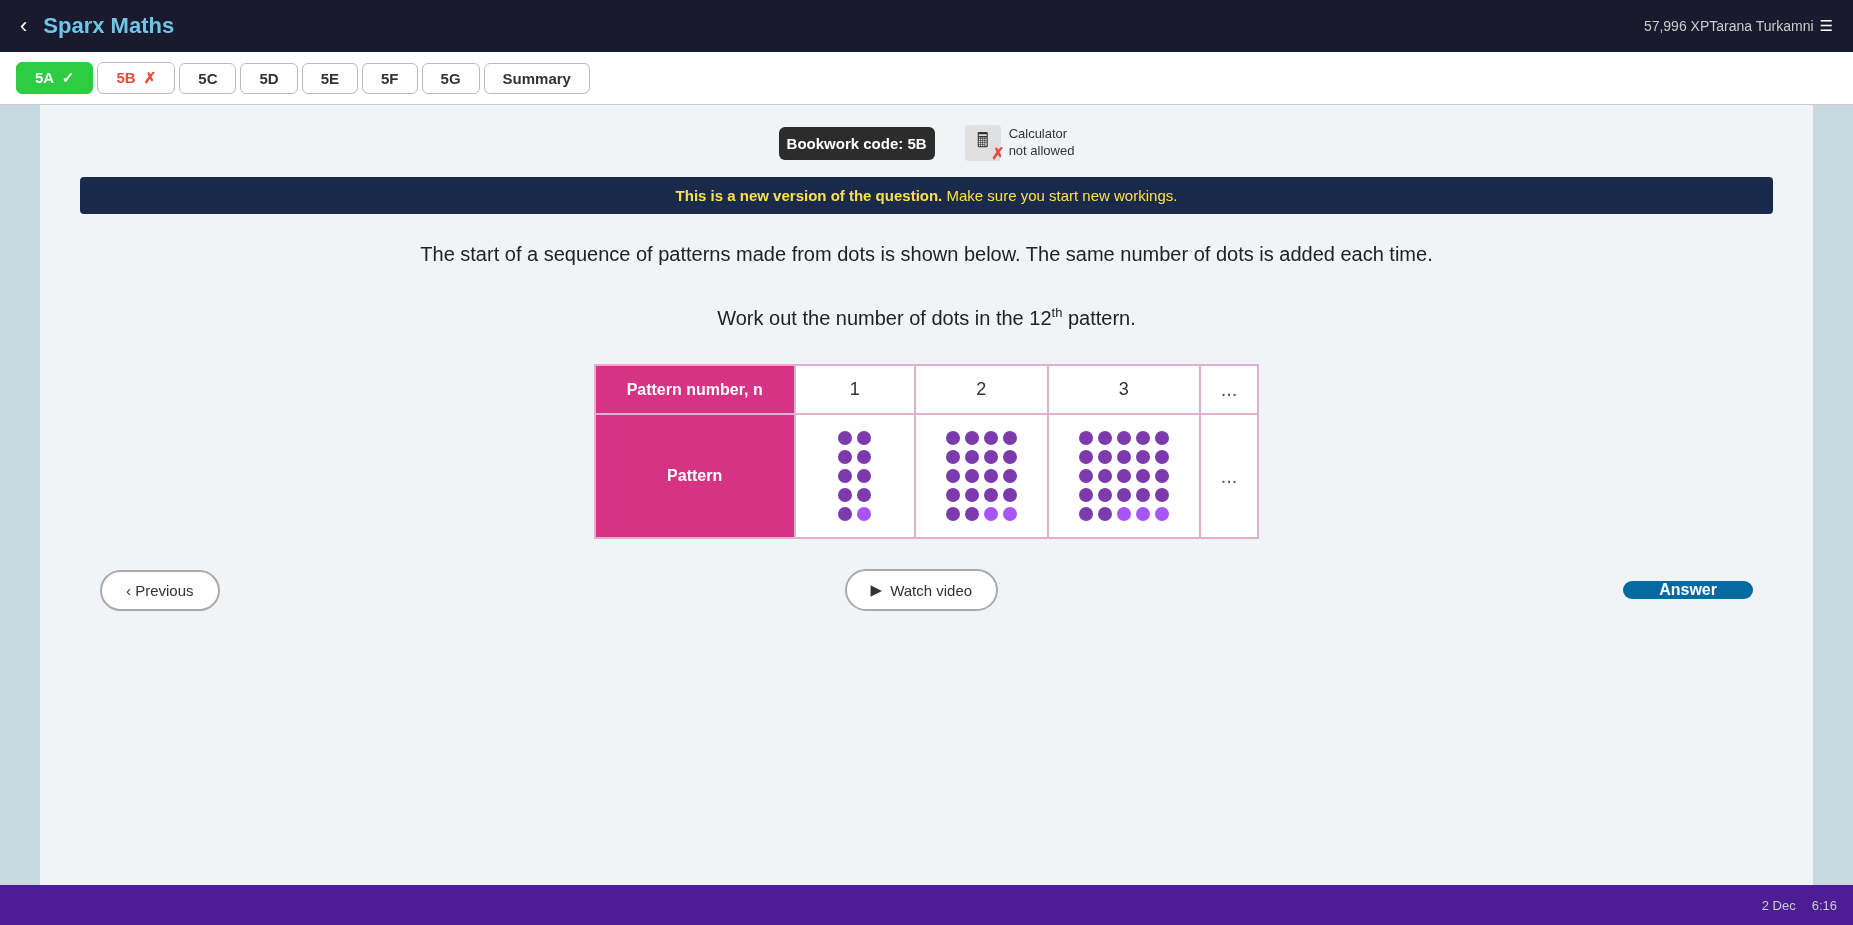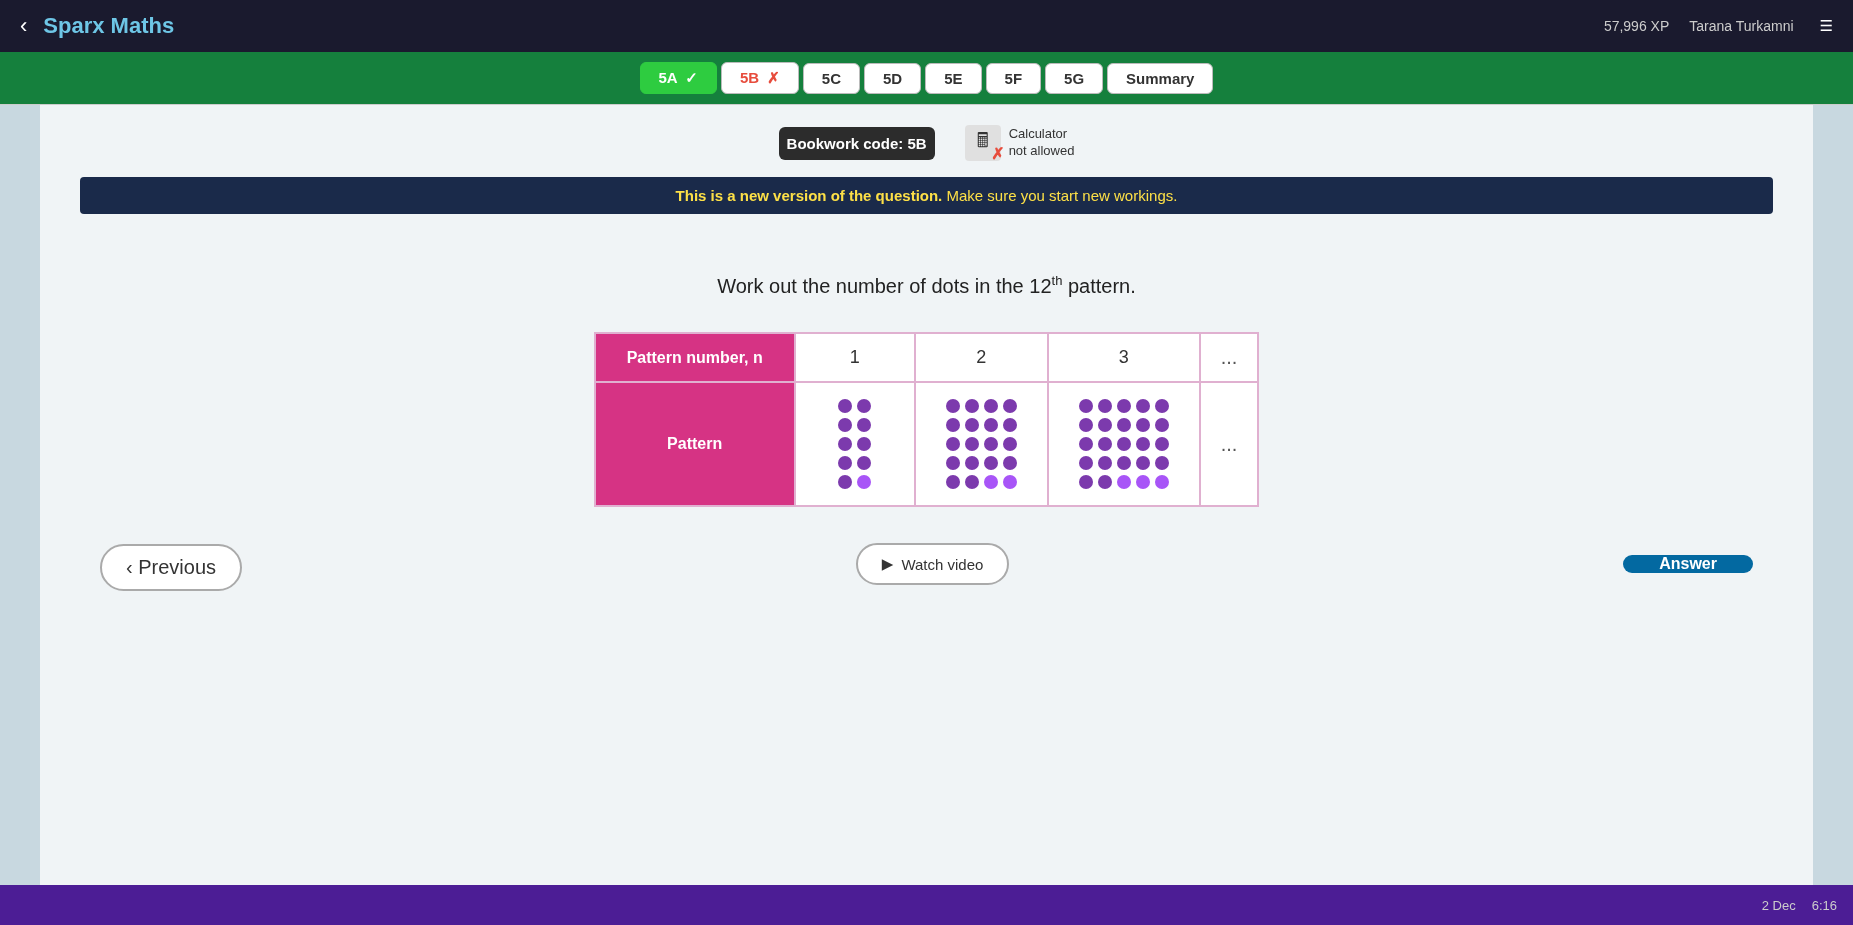--- a/index.html
+++ b/index.html
@@ -29,41 +29,39 @@
     }
     .header-title {
       color: #6ec6e6;
       font-size: 22px;
       font-weight: bold;
       flex: 1;
     }
     .header-right {
       display: flex;
       align-items: center;
-      gap: 20px;
       font-size: 14px;
       text-align: right;
     }
     .header-xp { color: #ccc; }
     .header-user { color: #ccc; }
     .header-menu {
       color: white;
       font-size: 15px;
       cursor: pointer;
       display: flex;
       align-items: center;
       gap: 6px;
     }
 
     
     .tabs-bar {
-      background: #15803d;
-      display: flex;
-      align-items: center;
-      justify-content: center;
+      background: #ffffff;
+      display: flex;
+      align-items: center;
       padding: 10px 16px;
       gap: 4px;
       border-bottom: 1px solid #ccc;
     }
     .tab {
       padding: 6px 18px;
       border-radius: 6px;
       font-size: 15px;
       font-weight: bold;
       cursor: pointer;
@@ -242,24 +240,23 @@
       align-items: center;
       justify-content: space-between;
       margin-top: 30px;
       padding: 0 20px;
     }
     .prev-button {
       background: white;
       border: 2px solid #aaa;
       border-radius: 24px;
       padding: 10px 24px;
-      font-size: 20px;
-      cursor: pointer;
-      color: #333;
-      margin-top: 7px;
+      font-size: 15px;
+      cursor: pointer;
+      color: #333;
     }
     .watch-video-button {
       background: white;
       border: 2px solid #aaa;
       border-radius: 24px;
       padding: 10px 24px;
       font-size: 15px;
       cursor: pointer;
       color: #333;
       display: flex;
@@ -340,20 +337,21 @@
       </div>
     </div>
   </div>
 
   <div class="new-version-banner">
     <strong>This is a new version of the question.</strong>
     <span> Make sure you start new workings.</span>
   </div>
 
   <div class="question-text">
+    <p>The start of a sequence of patterns made from dots is shown below. The same number of dots is added each time.</p>
     <br>
     <p>
       <span>Work out the number of dots in the 12</span><sup>th</sup><span> pattern.</span>
     </p>
   </div>
 
   <div class="table-area">
     <table class="pattern-table">
       <tbody>
           <tr>

